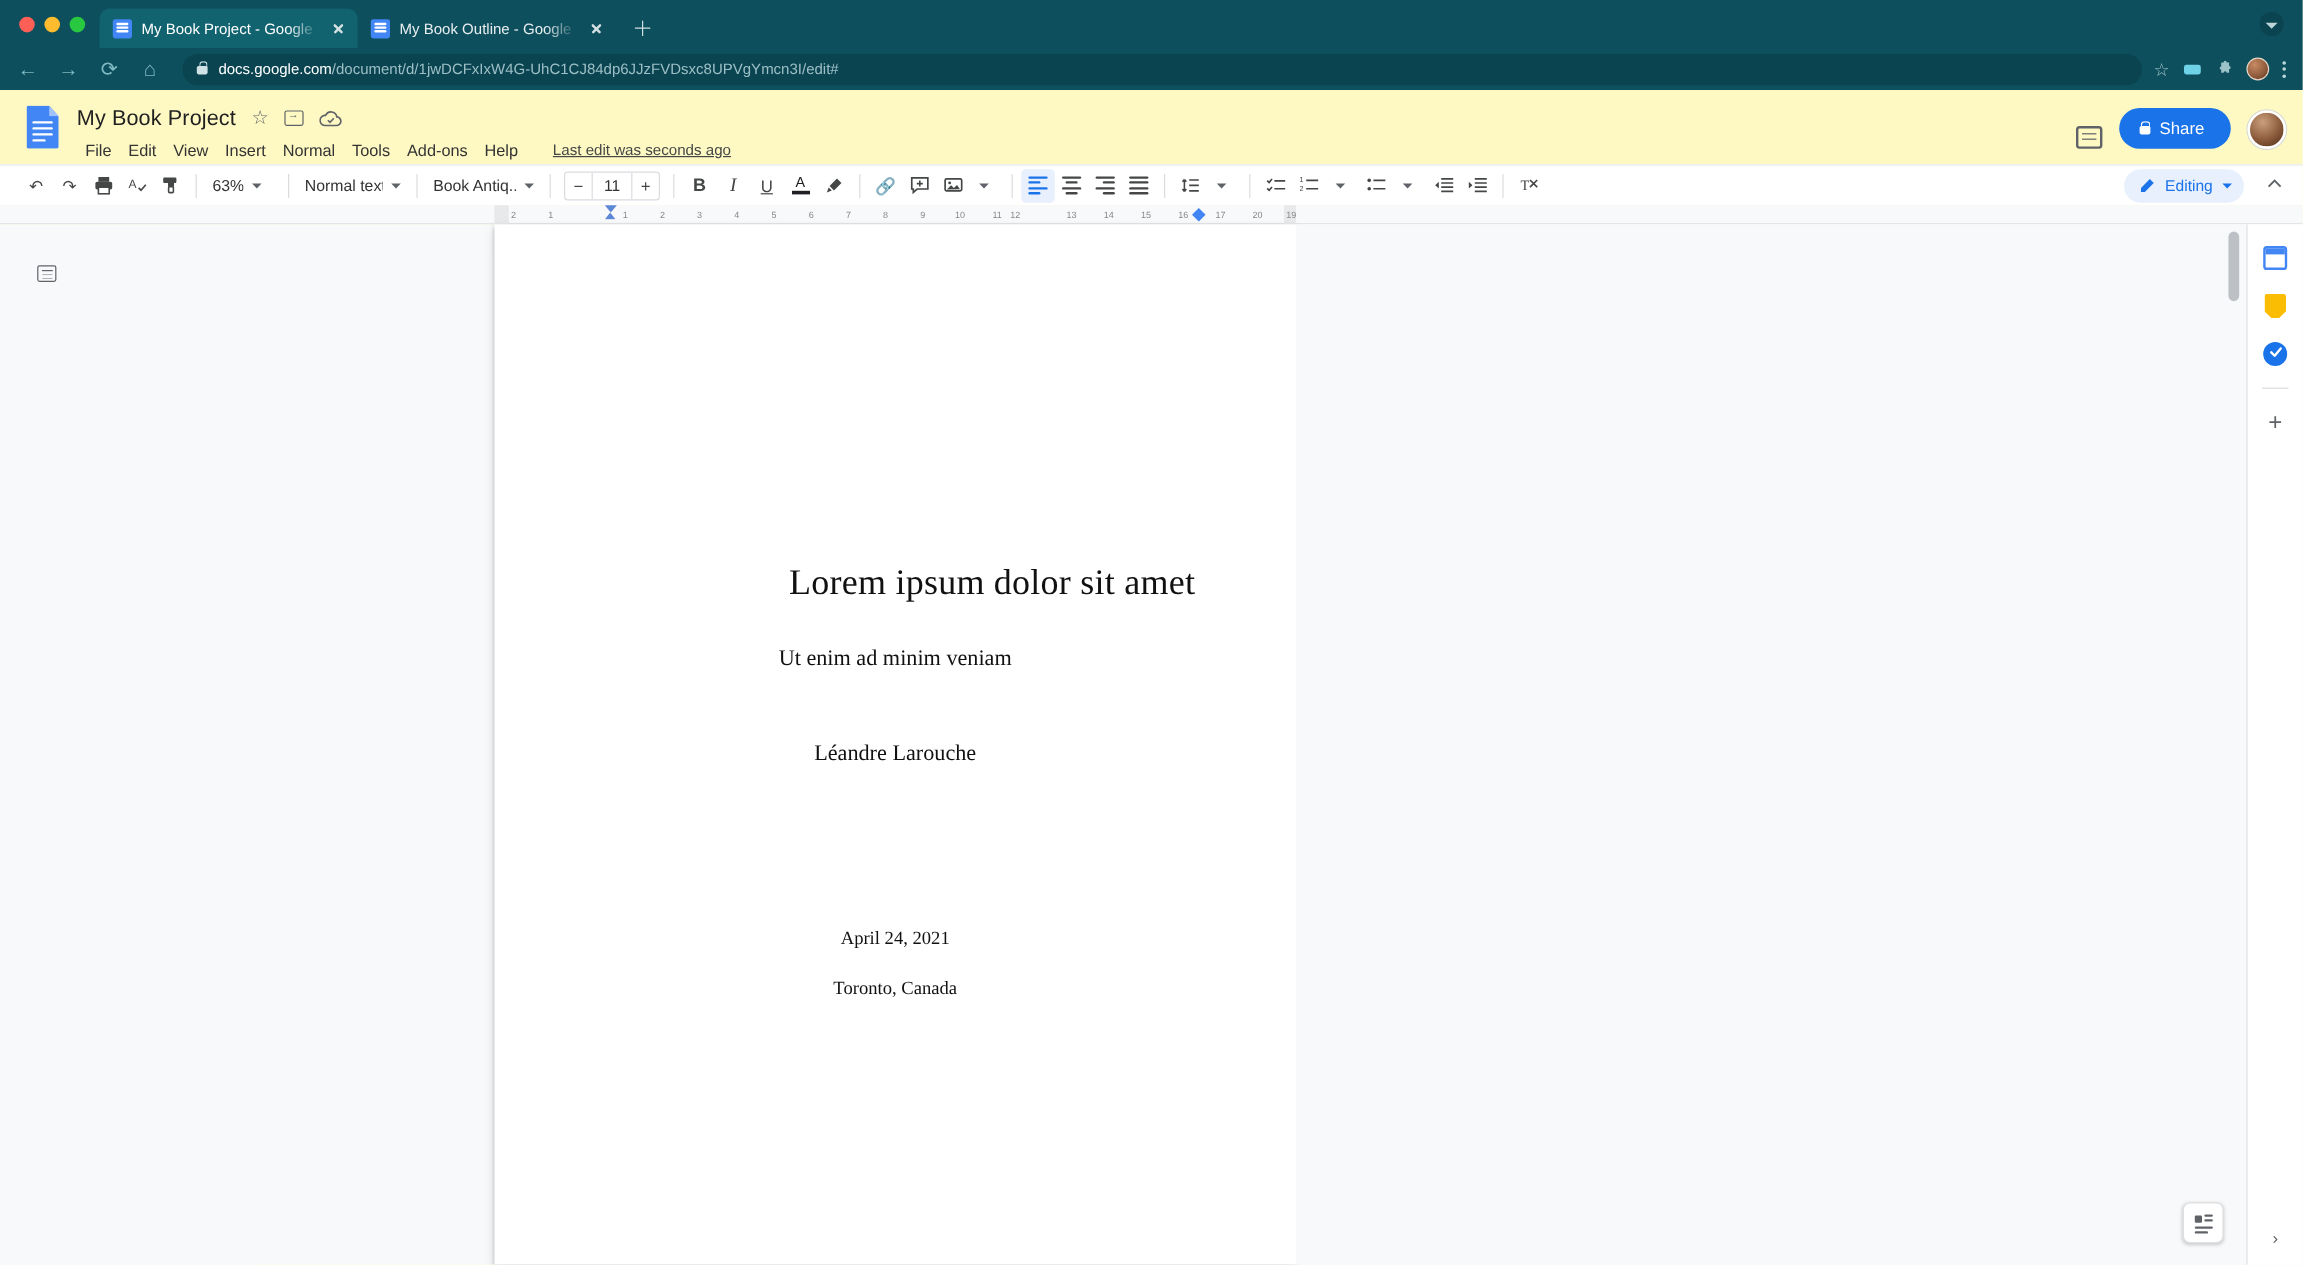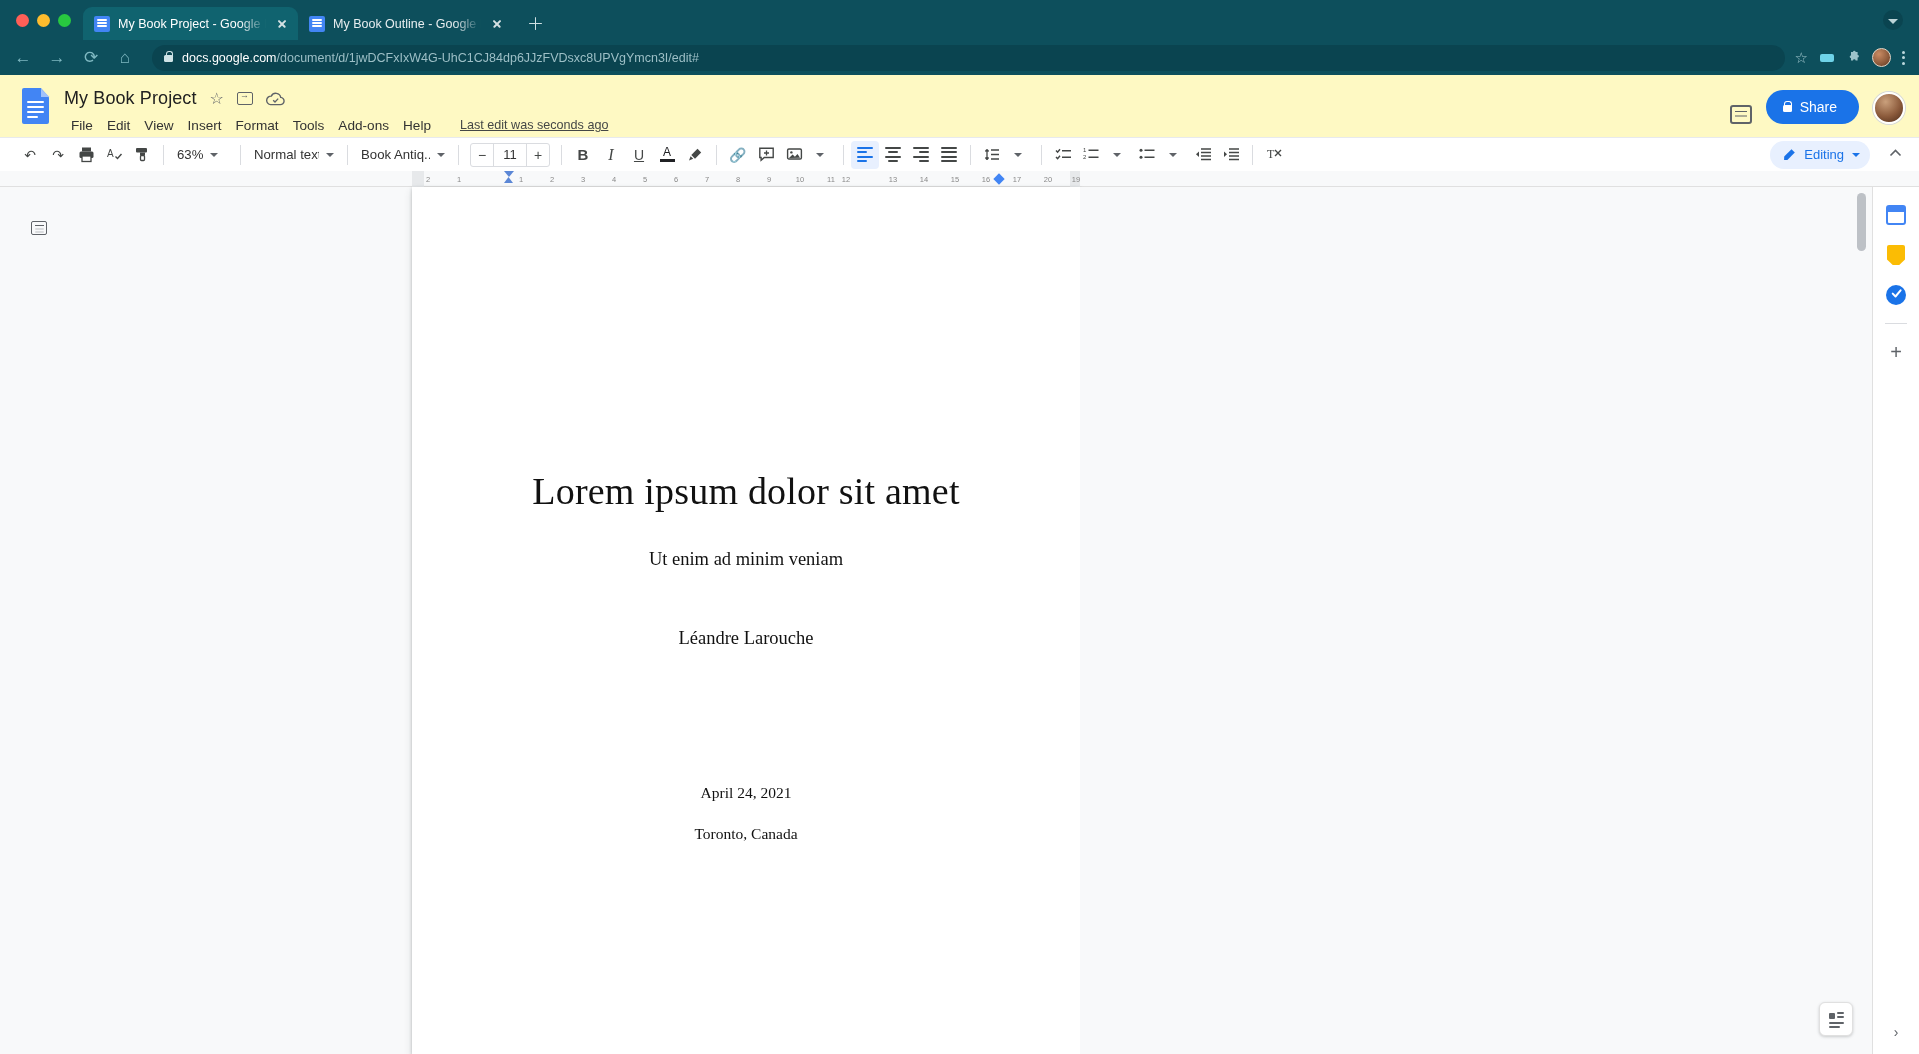--- a/index.html
+++ b/index.html
@@ -264,22 +264,23 @@
     background: #5f6368; box-shadow: 0 3.5px 0 -0.3px #5f6368, 0 6.5px 0 -0.3px #5f6368;
   }
 
   .page {
     flex: 0 0 668px; background: #fff; min-height: 100%;
     box-shadow: 0 1px 3px rgba(60,64,67,.3), 0 4px 8px rgba(60,64,67,.15);
     padding: 96px 84px 0 84px; text-align: center;
     font-family: "Liberation Serif", serif;
   }
   .doc-h1 {
-    font-size: 38px; color: #111; font-weight: 400; letter-spacing: .2px;
+    font-size: 30px; color: #111; font-weight: 400; letter-spacing: .2px;
     margin-top: 186px;
+    text-align: right;
   }
   .doc-h2 { font-size: 18.5px; color: #111; font-weight: 400; margin-top: 36px; }
   .doc-author { font-size: 18.5px; color: #111; margin-top: 58px; }
   .doc-date { font-size: 15.5px; color: #111; margin-top: 135px; }
   .doc-place { font-size: 15.5px; color: #111; margin-top: 23px; }
 
   .right-rail {
     flex: 1 1 auto; position: relative; background: #f8f9fa;
   }
   .scrollbar {
@@ -408,21 +409,21 @@
                 <path d="M7.2 8.2l1.8 1.8 3.2-3.4" fill="none" stroke="#5f6368" stroke-width="1.3"></path>
               </svg>
           </span>
         </div>
 
         <div class="menu-row">
           <span class="menu-item">File</span>
           <span class="menu-item">Edit</span>
           <span class="menu-item">View</span>
           <span class="menu-item">Insert</span>
-          <span class="menu-item">Format</span>
+          <span class="menu-item">Normal</span>
           <span class="menu-item">Tools</span>
           <span class="menu-item">Add-ons</span>
           <span class="menu-item">Help</span>
           <span class="last-edit">Last edit was seconds ago</span>
         </div>
       </div>
 
       <div class="header-right">
         <span class="comment-icon"></span>
         <span class="share-btn">

